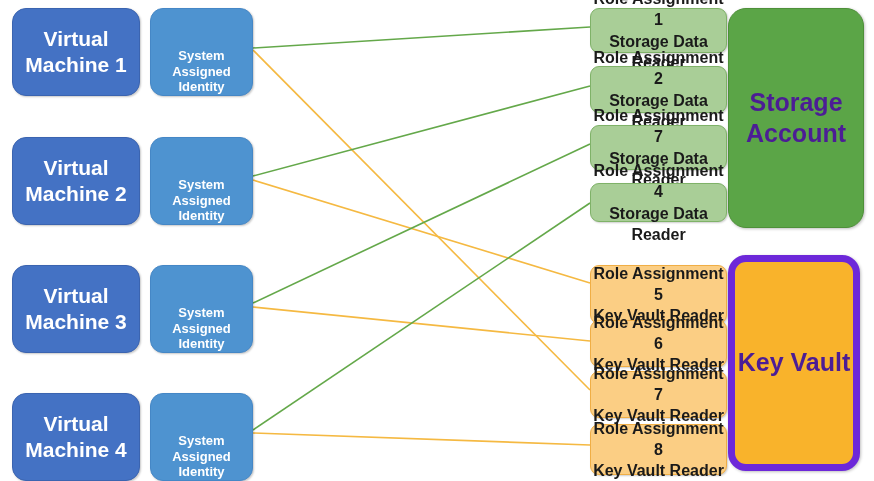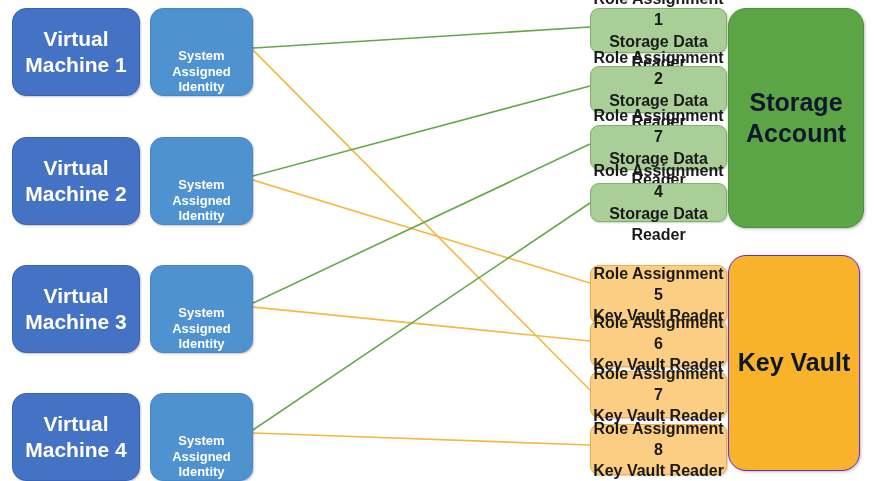--- a/index.html
+++ b/index.html
@@ -71,34 +71,34 @@
   }
   .ra-storage {
     background: #A9CE97;
     border: 1px solid #7FB268;
   }
   .ra-keyvault {
     background: #FBCE84;
     border: 1px solid #F0AE45;
   }
   .resource-box {
-    color: #0f172a;
+    color: #4c1d95;
     font-weight: bold;
     font-size: 25px;
     line-height: 1.25;
     border-radius: 18px;
     box-shadow: 1px 1px 3px rgba(0,0,0,0.25);
   }
   .res-storage {
     background: #5BA547;
     border: 1px solid #4E9039;
   }
   .res-keyvault {
     background: #F9B32B;
-    border: 1px solid #6d28d9;
+    border: 7px solid #6d28d9;
   }
   .node span {
     display: block;
     white-space: pre-line;
   }
 </style>
 </head>
 <body>
 
 <div id="canvas">

